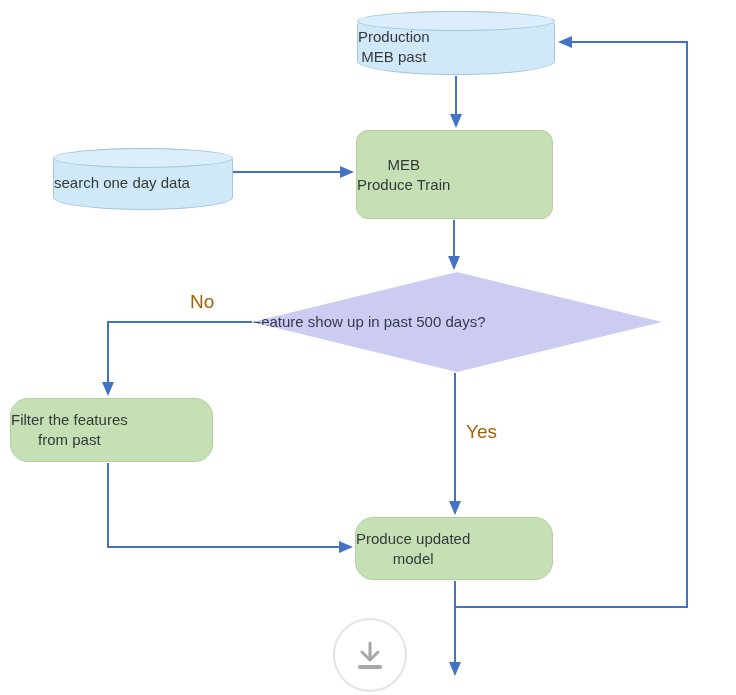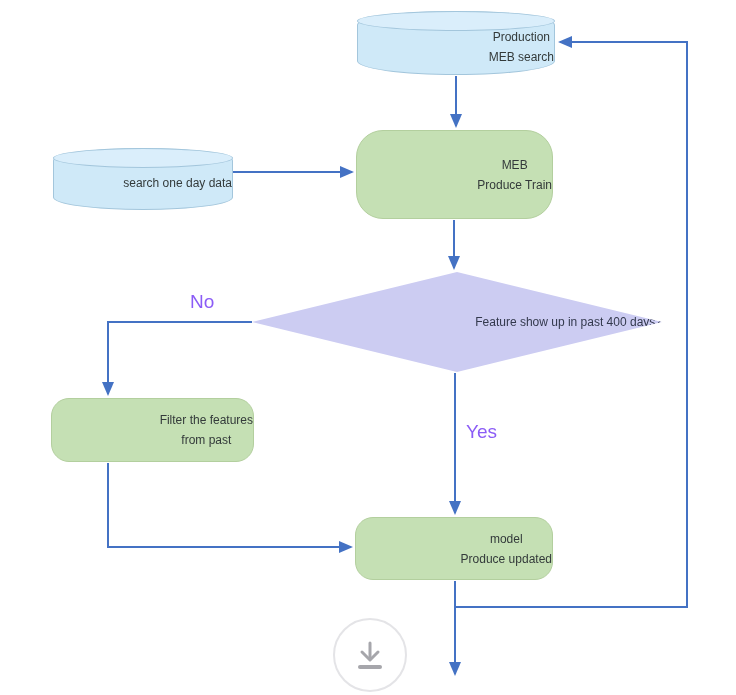--- a/index.html
+++ b/index.html
@@ -19,27 +19,26 @@
     position: absolute;
     inset: 0;
     z-index: 3;
     pointer-events: none;
   }
   .node {
     position: absolute;
     z-index: 2;
     display: flex;
     flex-direction: column;
-    align-items: flex-end;
+    align-items: flex-start;
     justify-content: center;
     text-align: center;
-    font-size: 12px;
+    font-size: 15px;
     line-height: 20px;
     color: #333a3a;
-    padding-left: 44px;
   }
   
   .cylinder {
     background: #cfe9f8;
     border: 1px solid #a3c6dc;
     border-radius: 99px / 14px;
   }
   .cyl-lid {
     position: absolute;
     top: -1px; left: -1px; right: -1px;
@@ -57,31 +56,31 @@
   }
   
   .decision {
     background: #ccccf2;
     clip-path: polygon(50% 0%, 100% 50%, 50% 100%, 0% 50%);
     color: #33394d;
   }
   
   .n-production { left: 357px; top: 11px;  width: 198px; height: 64px; }
   .n-bing       { left: 53px;  top: 148px; width: 180px; height: 62px; }
-  .n-meb        { left: 356px; top: 130px; width: 197px; height: 89px; border-radius: 27px; }
+  .n-meb        { left: 356px; top: 130px; width: 197px; height: 89px; border-radius: 12px; }
   .n-decision   { left: 252px; top: 272px; width: 410px; height: 100px; }
-  .n-filter     { left: 10px;  top: 398px; width: 203px; height: 64px; border-radius: 18px; margin-left: 41px; }
+  .n-filter     { left: 10px;  top: 398px; width: 203px; height: 64px; border-radius: 18px; }
   .n-produce    { left: 355px; top: 517px; width: 198px; height: 63px; border-radius: 18px; }
   .node-text { display: flex; flex-direction: column; }
   
   .branch-label {
     position: absolute;
     z-index: 2;
     font-size: 19px;
-    color: #8b5cf6;
+    color: #a16207;
   }
   .lbl-no  { left: 190px; top: 291px; }
   .lbl-yes { left: 466px; top: 421px; }
   
   .download-btn {
     position: absolute;
     left: 333px; top: 618px;
     width: 74px; height: 74px;
     border-radius: 50%;
     background: #ffffff;
@@ -113,53 +112,53 @@
       <path d="M455 373 V513" marker-end="url(#arr)"></path>
       <path d="M455 581 V674" marker-end="url(#arr)"></path>
       <path d="M455 607 H687 V42 H560" marker-end="url(#arr)"></path>
     </g>
   </svg>
 
   <div class="node cylinder n-production">
     <div class="cyl-lid"></div>
     <div class="node-text">
       <span>Production</span>
-      <span>MEB search</span>
+      <span>MEB past</span>
     </div>
   </div>
 
   <div class="node cylinder n-bing">
     <div class="cyl-lid"></div>
     <div class="node-text">
       <span>search one day data</span>
     </div>
   </div>
 
   <div class="node process n-meb">
     <div class="node-text">
       <span>MEB</span>
       <span>Produce Train</span>
     </div>
   </div>
 
   <div class="node decision n-decision">
-    <span>Feature show up in past 400 days?</span>
+    <span>Feature show up in past 500 days?</span>
   </div>
 
   <div class="node process n-filter">
     <div class="node-text">
       <span>Filter the features</span>
       <span>from past</span>
     </div>
   </div>
 
   <div class="node process n-produce">
     <div class="node-text">
+      <span>Produce updated</span>
       <span>model</span>
-      <span>Produce updated</span>
     </div>
   </div>
 
   <div class="branch-label lbl-no">No</div>
   <div class="branch-label lbl-yes">Yes</div>
 
   <button class="download-btn">
     <svg width="42" height="42" viewBox="0 0 42 42" xmlns="http://www.w3.org/2000/svg" fill="none" stroke="#a6a6ab">
       <path d="M21 9 V25" stroke-width="3" stroke-linecap="round"></path>
       <path d="M13 18 L21 26 L29 18" stroke-width="3" stroke-linecap="round" stroke-linejoin="round"></path>

